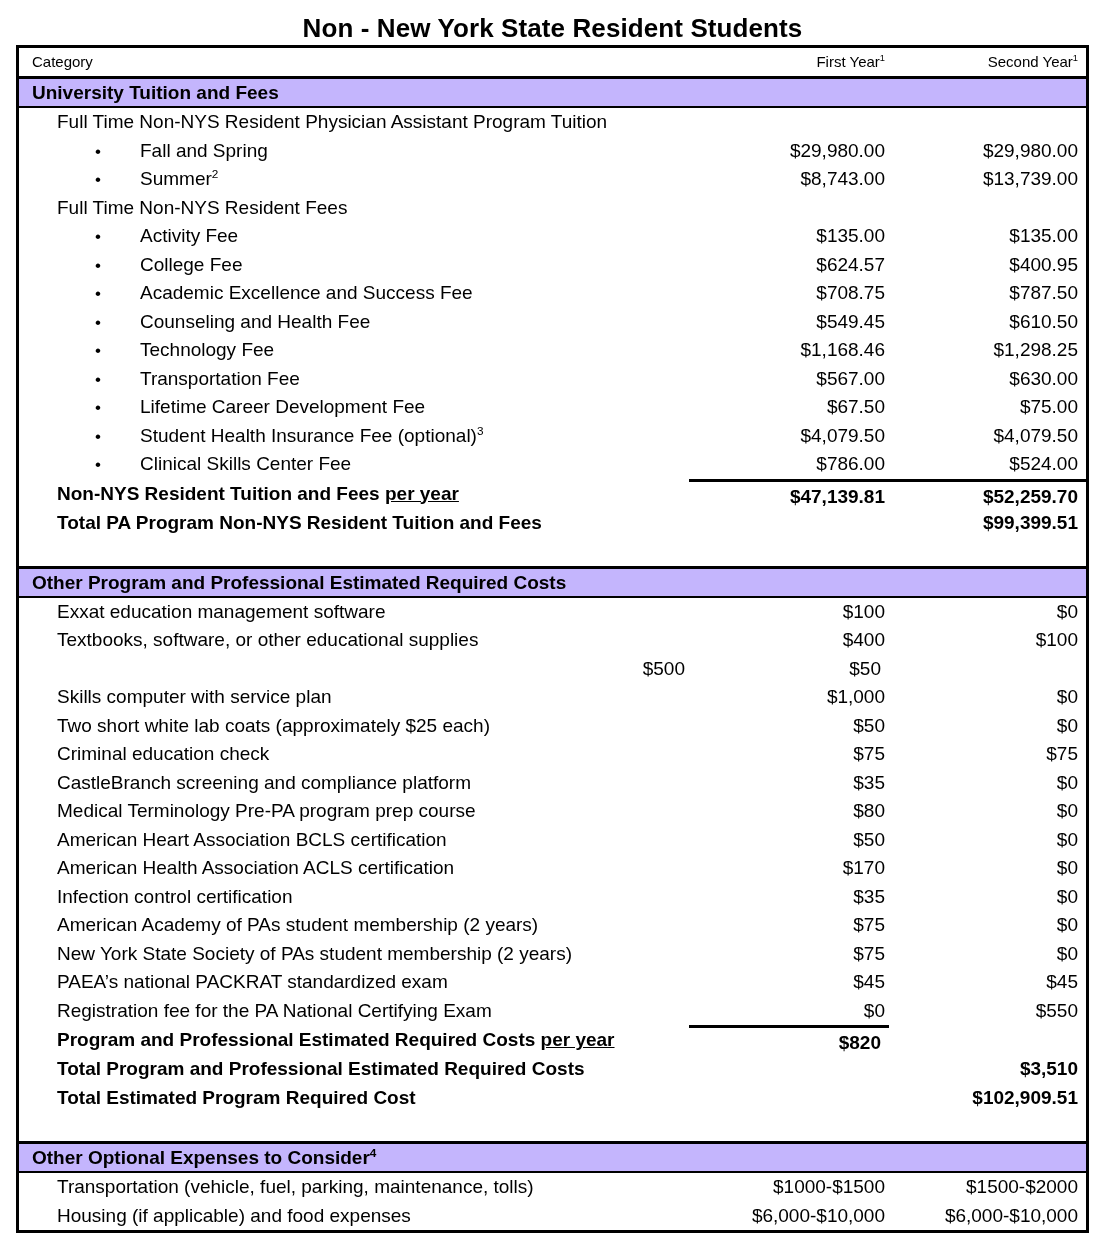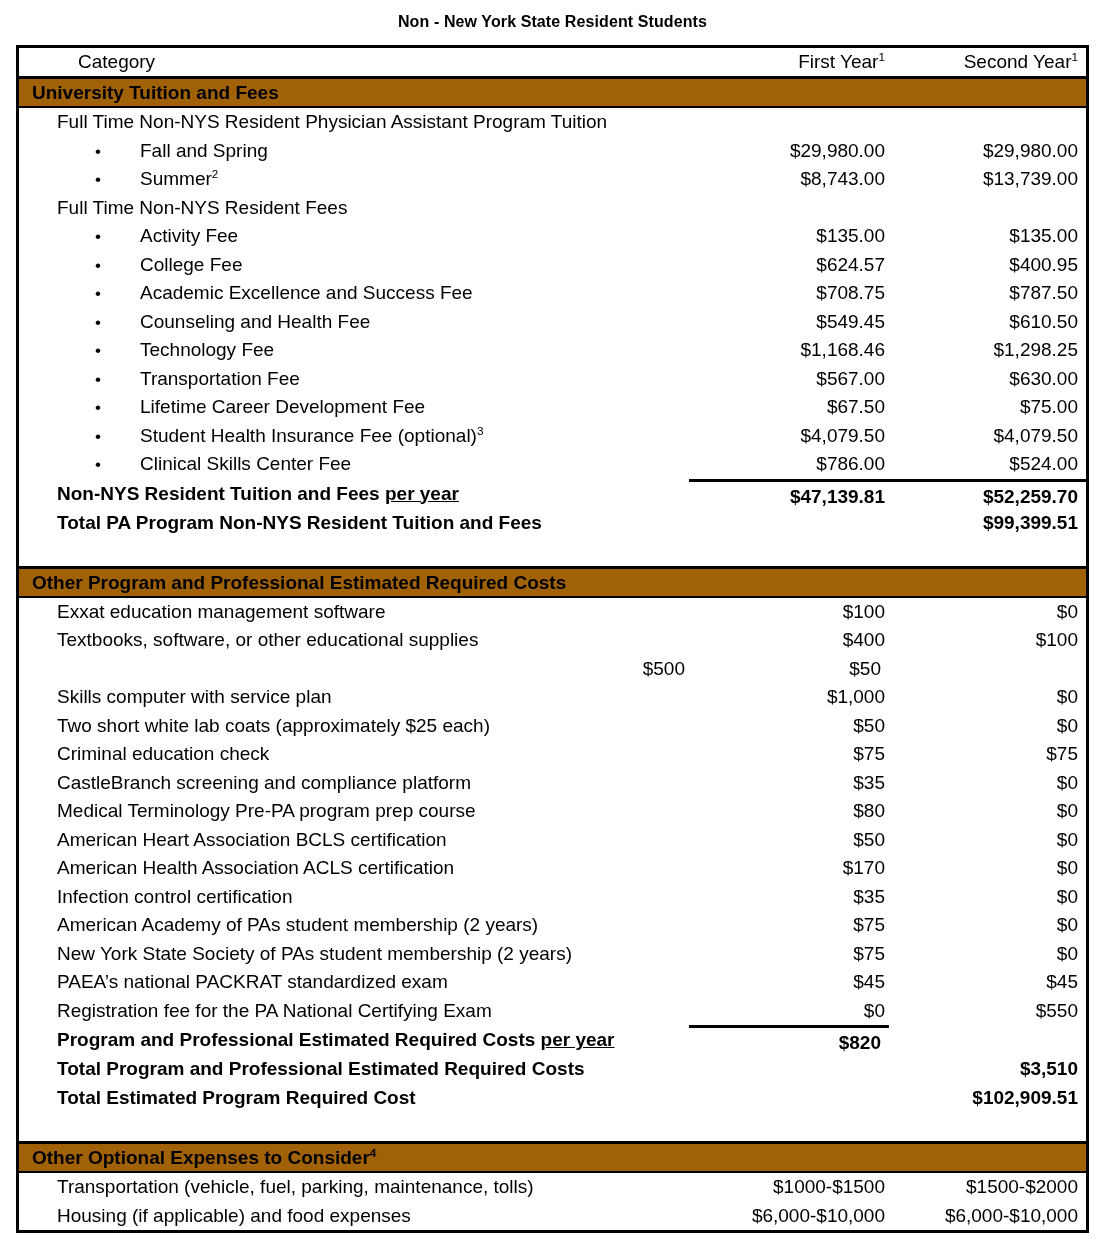--- a/index.html
+++ b/index.html
@@ -17,46 +17,45 @@
     width: 1105px;
     height: 1239px;
     overflow: hidden;
   }
   .doc-title {
     height: 45px;
     box-sizing: border-box;
     padding-top: 13px;
     text-align: center;
     font-weight: bold;
-    font-size: 16px;
+    font-size: 26px;
     letter-spacing: 0.1px;
   }
   .costs-table {
     margin-left: 16px;
     width: 1073px;
     box-sizing: border-box;
     border: 3px solid #000000;
     background: #ffffff;
   }
   .grid-row {
     display: grid;
     grid-template-columns: 1fr 200px 197px;
     align-items: stretch;
   }
   .thead-row {
     height: 28px;
     line-height: 28px;
     border-bottom: 3px solid #000000;
-    font-size: 19px;
-    padding-left: 46px;
+    font-size: 15px;
   }
   .section-header {
     height: 27px;
     line-height: 27px;
-    background: #a16207;
+    background: #c4b5fd;
     font-weight: bold;
     font-size: 19px;
     padding-left: 13px;
     border-bottom: 2px solid #000000;
     box-sizing: content-box;
   }
   .section-header.with-top {
     border-top: 3px solid #000000;
   }
   .row {

